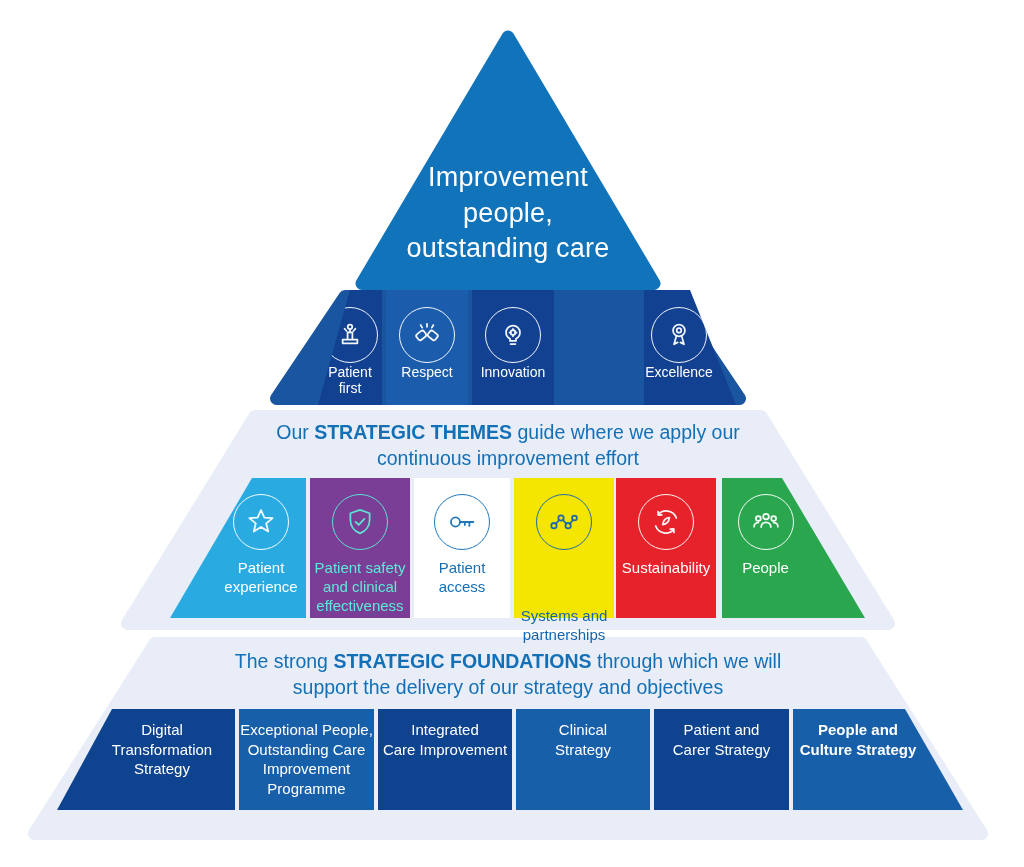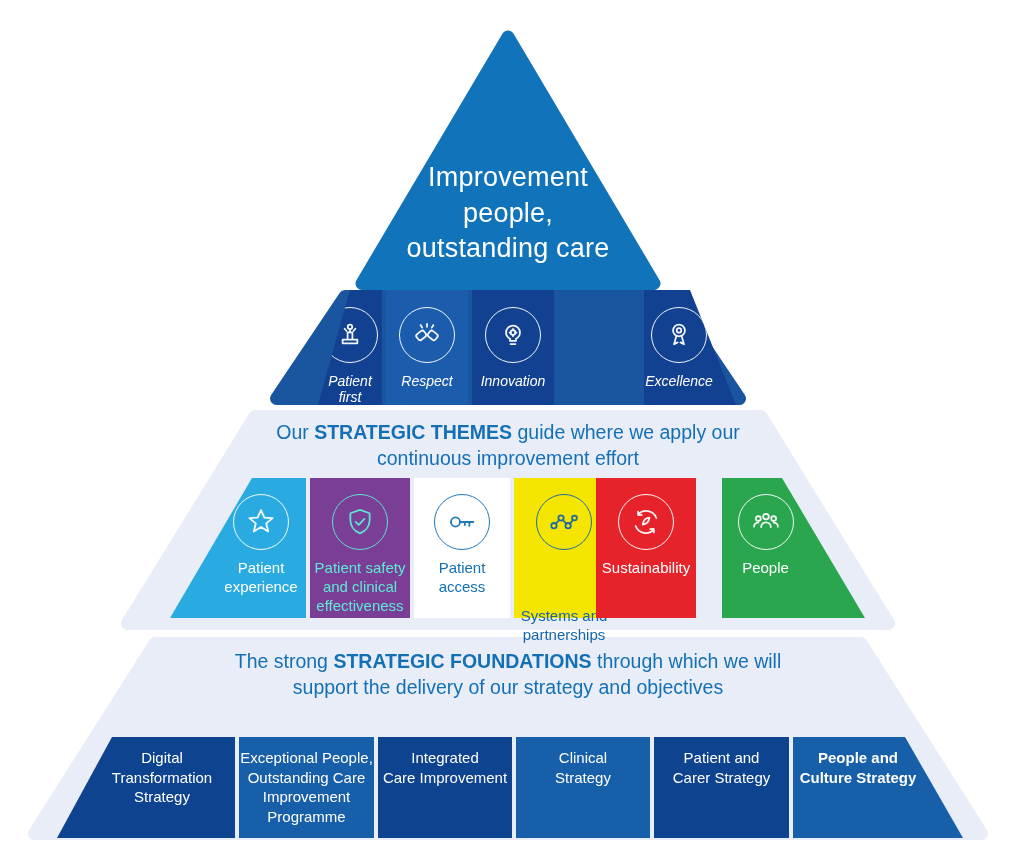--- a/index.html
+++ b/index.html
@@ -23,34 +23,34 @@
     flex:0 0 auto;width:54px;height:54px;border-radius:50%;
     border:1.6px solid currentColor;display:flex;align-items:center;justify-content:center;
     opacity:.95;
   }
   .ic svg{width:34px;height:34px;stroke:currentColor;fill:none;
     stroke-width:1.25;stroke-linecap:round;stroke-linejoin:round;}
   .lbl{display:block;}
   .lbl span{display:block;}
   
   .vcell{top:290px;height:115px;padding-top:17px;color:#ffffff;}
-  .vcell .lbl{margin-top:10px;font-size:14px;line-height:1.15;font-style:italic;}
+  .vcell .lbl{margin-top:1px;font-size:14px;line-height:1.15;}
   
   .band-heading{
     position:absolute;text-align:center;font-size:19.5px;line-height:1.35;font-weight:400;
   }
   .band-heading b{font-weight:700;}
   .band-heading .l2{display:block;}
   .themes-heading{left:228px;top:419px;width:560px;}
   .foundations-heading{left:178px;top:648px;width:660px;}
   
   .tcell{top:478px;height:140px;padding-top:16px;}
   .tcell .lbl{margin-top:9px;font-size:15px;line-height:1.25;}
   
-  .fcell{top:709px;height:101px;padding-top:11px;color:#ffffff;margin-top:28px;}
+  .fcell{top:709px;height:101px;padding-top:11px;color:#ffffff;}
   .fcell .lbl{font-size:15px;line-height:1.3;}
 </style>
 </head>
 <body>
 
 <div class="stage">
 
   <svg class="bg" width="1024" height="867" viewBox="0 0 1024 867">
     <path d="M508 37 L654 283.5 L362 283.5 Z" stroke-width="13" stroke-linejoin="round" style="fill: rgb(17, 115, 185); stroke: rgb(17, 115, 185);"></path>
     <path d="M345 296.5 L671 296.5 L739.5 398.5 L276.5 398.5 Z" stroke-width="13" stroke-linejoin="round" style="fill: rgb(26, 85, 160); stroke: rgb(26, 85, 160);"></path>
@@ -166,21 +166,21 @@
         <path d="M6.2 13.2 8.6 10.6 M11.2 10.6l2.4 2.6 M16.1 13.3l2.2-2.7"></path>
       </svg>
     </span>
     <span class="lbl">
       <span>Systems and</span>
         <span>partnerships</span>
         <span></span>
     </span>
   </div>
 
-  <div class="cell tcell" style="left: 596px; width: 100px; background-color: rgb(230, 35, 42); color: rgb(255, 255, 255);">
+  <div class="cell tcell" style="left: 616px; width: 100px; background-color: rgb(230, 35, 42); color: rgb(255, 255, 255);">
     <span class="ic">
       <svg viewBox="0 0 24 24">
         <path d="M19.3 9.2a7.6 7.6 0 0 0-12.9-2.4 M6.4 4.6l.1 2.5 2.5-.2"></path>
         <path d="M4.7 14.8a7.6 7.6 0 0 0 12.9 2.4 M17.6 19.4l-.1-2.5-2.5.2"></path>
         <path d="M9.7 13.8c.3-2.9 1.9-4.6 4.7-4.9-.3 2.9-1.9 4.6-4.7 4.9z"></path>
       </svg>
     </span>
     <span class="lbl">
       <span>Sustainability</span>
         <span></span>

